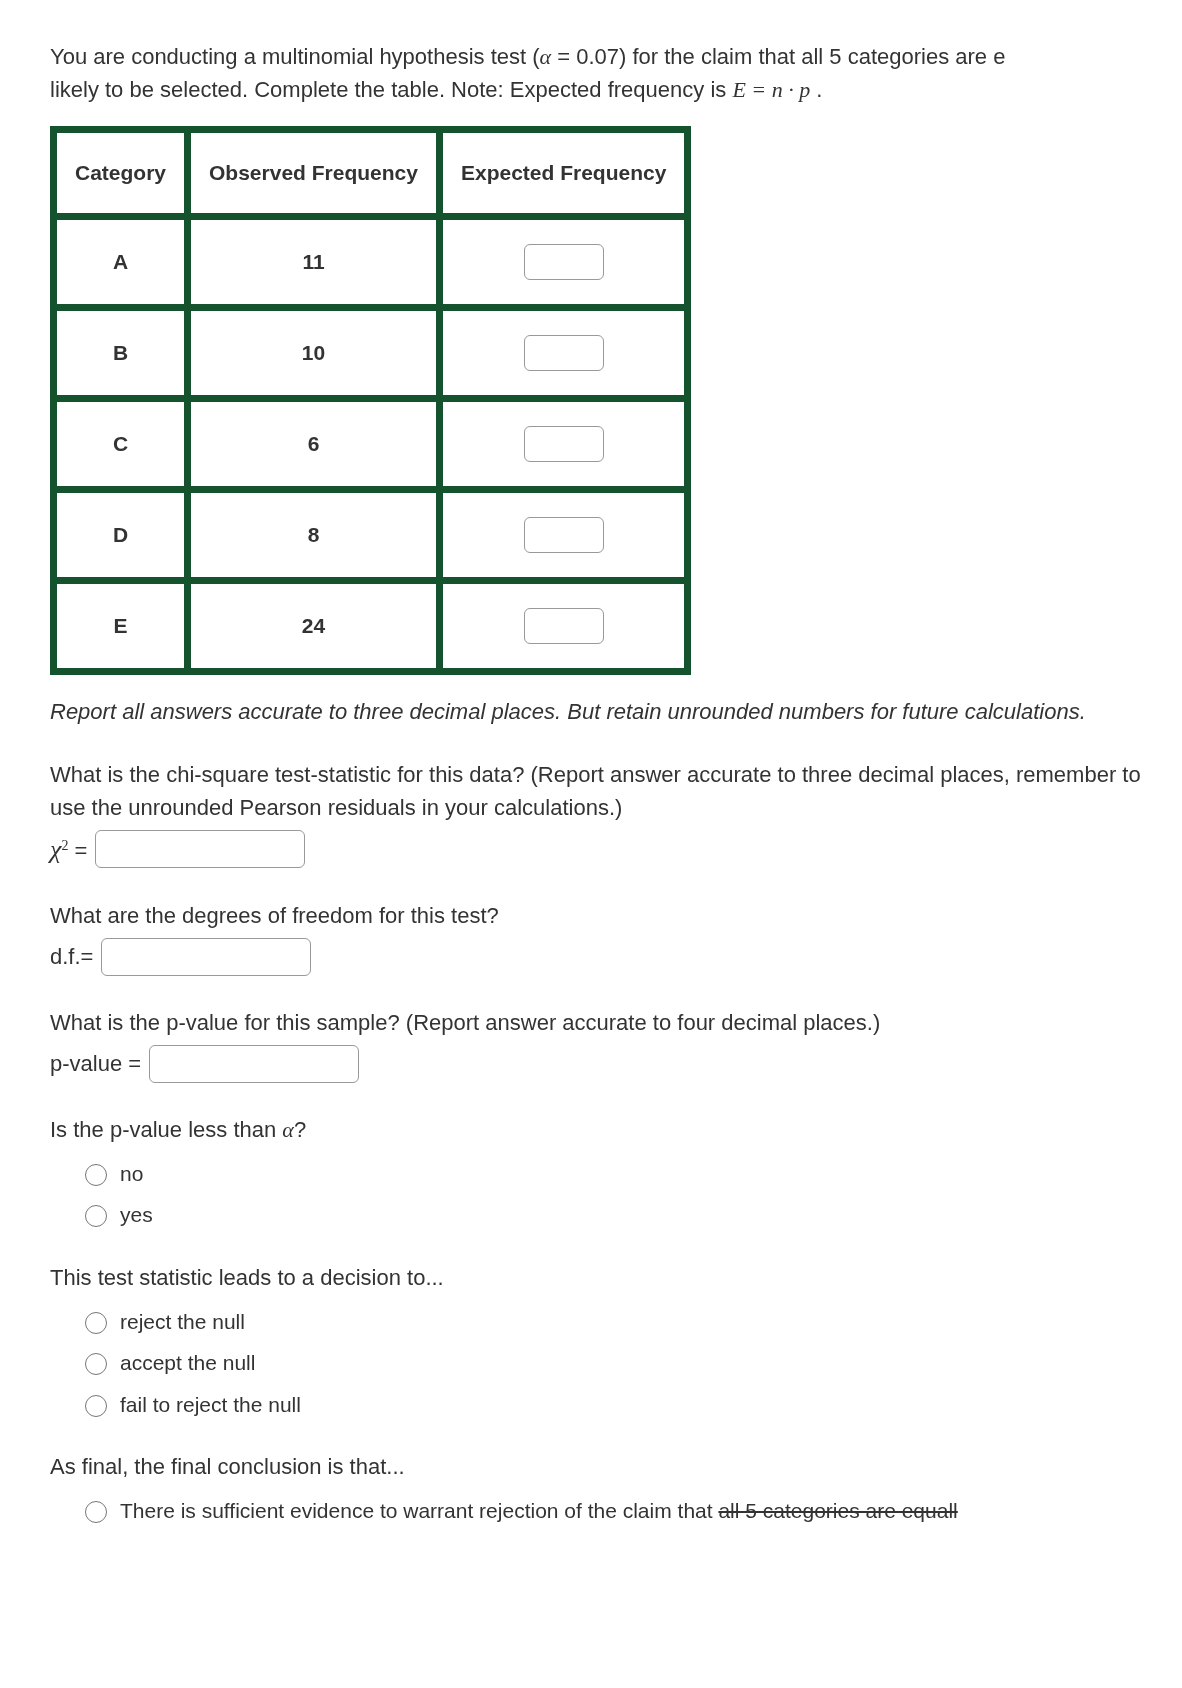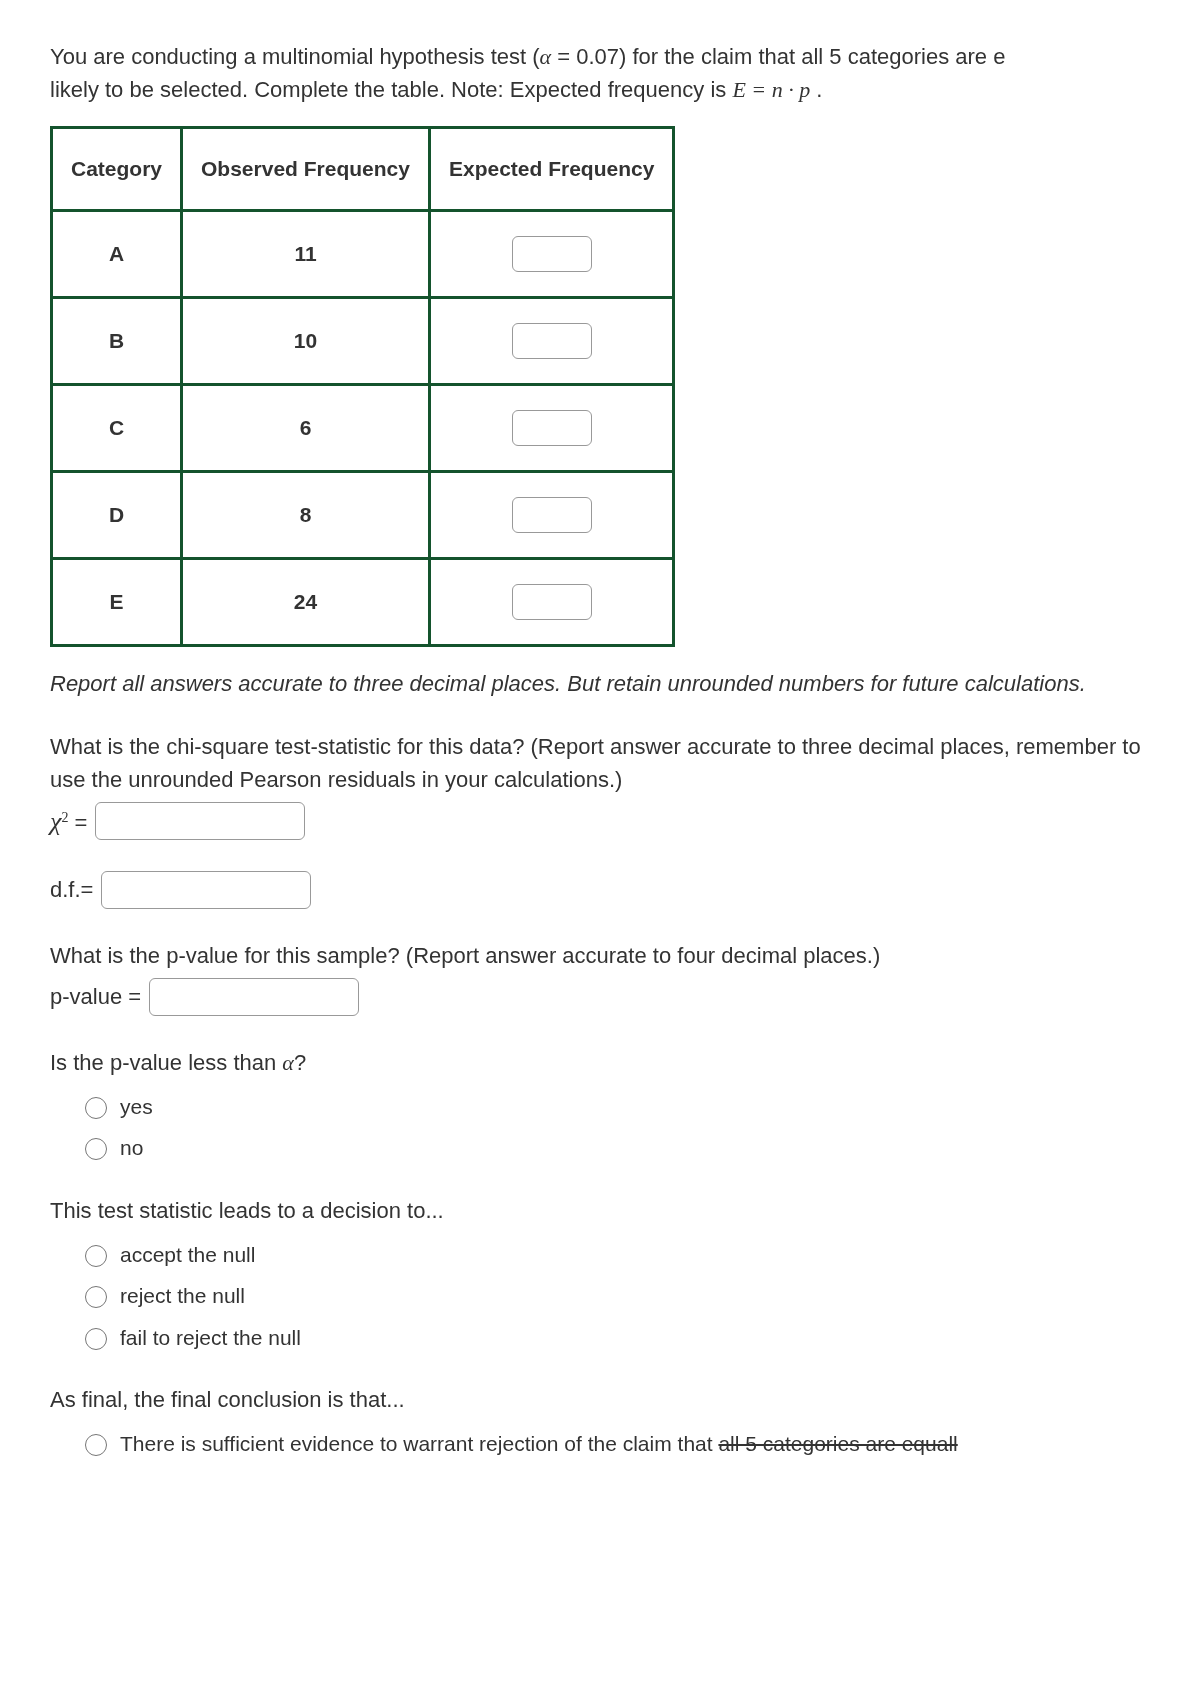--- a/index.html
+++ b/index.html
@@ -19,21 +19,21 @@
     }
     .formula {
       font-family: 'Times New Roman', serif;
       font-style: italic;
     }
     table {
       border-collapse: collapse;
       margin-bottom: 20px;
     }
     th, td {
-      border: 3px solid #14532d;
+      border: 7px solid #14532d;
       text-align: center;
       padding: 24px 18px;
       font-size: 21px;
     }
     th {
       font-weight: bold;
       background: #fff;
     }
     td {
       font-weight: bold;
@@ -152,20 +152,21 @@
 
 <div class="question">
   <div>What is the chi-square test-statistic for this data? (Report answer accurate to three decimal places, remember to use the unrounded Pearson residuals in your calculations.)</div>
   <div class="answer-line">
     <span><span class="chi-symbol">χ</span><span class="chi-symbol chi-sup">2</span><span> = </span></span>
     <input type="text" class="text-input" style="">
   </div>
 </div>
 
 <div class="question">
+  <div>What are the degrees of freedom for this test?</div>
   <div class="answer-line">
     <span class="df-label">d.f.=</span>
     <input type="text" class="text-input" style="">
   </div>
 </div>
 
 <div class="question">
   <div>What is the p-value for this sample? (Report answer accurate to four decimal places.)</div>
   <div class="answer-line">
     <span>p-value = </span>
@@ -173,39 +174,39 @@
   </div>
 </div>
 
 <div class="question">
   <div>
     <span>Is the p-value less than </span><span class="alpha">α</span><span>?</span>
   </div>
   <div class="radio-group" id="alpha-radios">
       <div class="radio-option">
         <input type="radio" name="alpha" style="">
+        <span>no</span>
+      </div>
+      <div class="radio-option">
+        <input type="radio" name="alpha" style="">
         <span>yes</span>
-      </div>
-      <div class="radio-option">
-        <input type="radio" name="alpha" style="">
-        <span>no</span>
       </div>
     </div>
 </div>
 
 <div class="question">
   <div>This test statistic leads to a decision to...</div>
   <div class="radio-group" id="decision-radios">
       <div class="radio-option">
         <input type="radio" name="decision" style="">
+        <span>reject the null</span>
+      </div>
+      <div class="radio-option">
+        <input type="radio" name="decision" style="">
         <span>accept the null</span>
-      </div>
-      <div class="radio-option">
-        <input type="radio" name="decision" style="">
-        <span>reject the null</span>
       </div>
       <div class="radio-option">
         <input type="radio" name="decision" style="">
         <span>fail to reject the null</span>
       </div>
     </div>
 </div>
 
 <div class="question" style="margin-bottom:0;">
   <div>As final, the final conclusion is that...</div>

